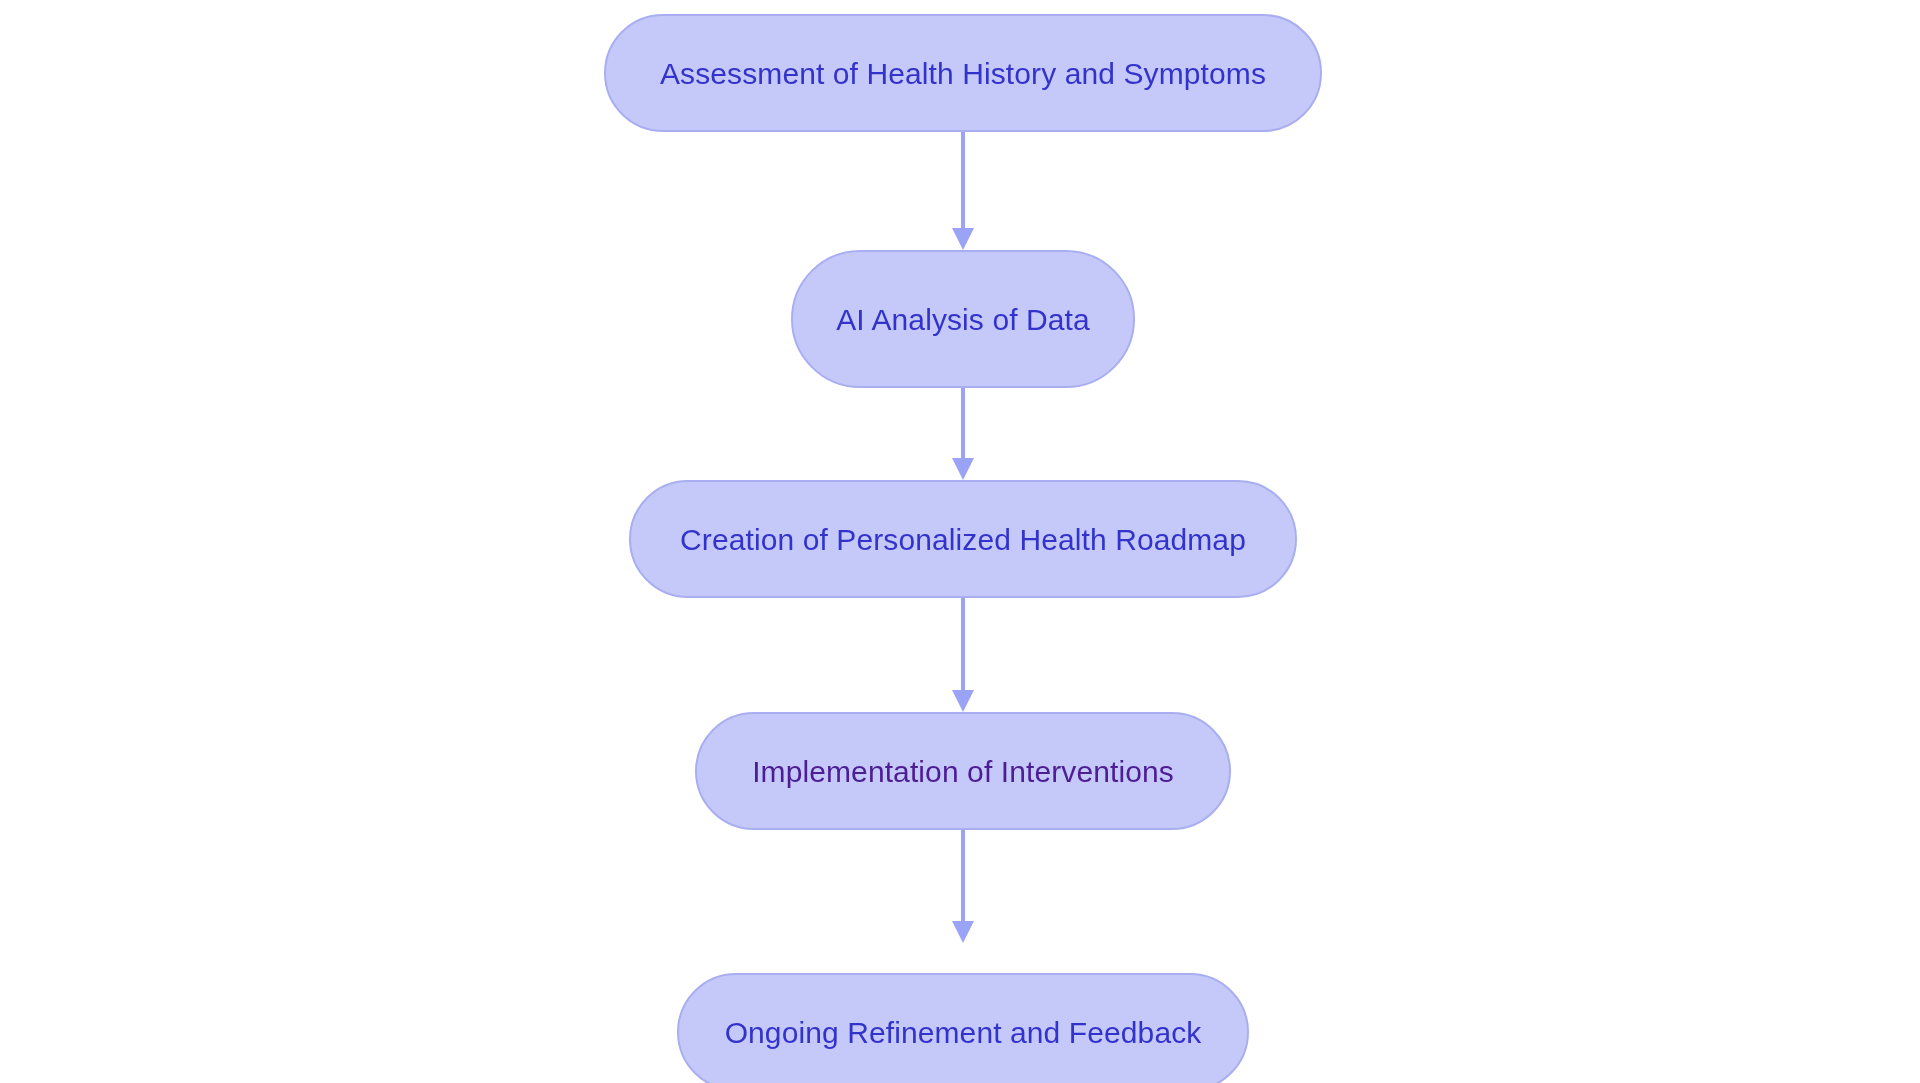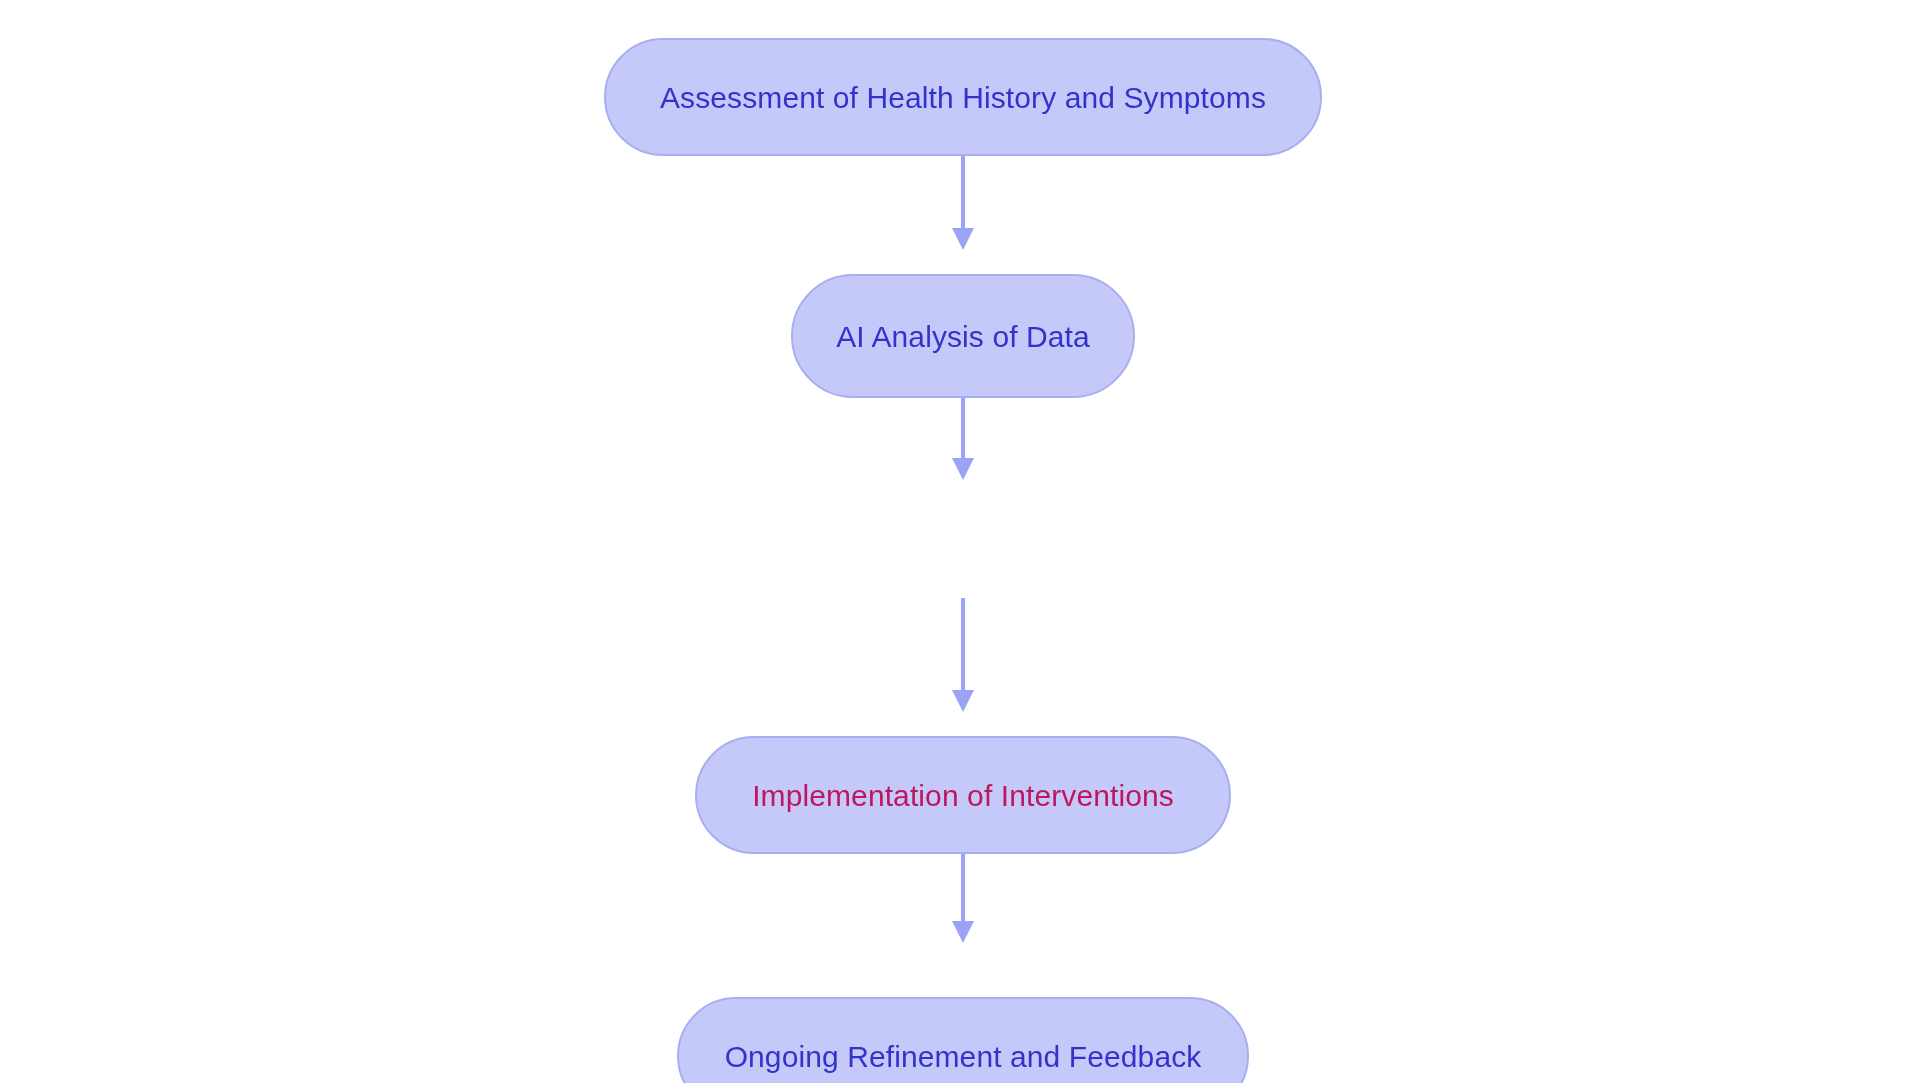--- a/index.html
+++ b/index.html
@@ -23,21 +23,20 @@
   .flow-node {
     position: absolute;
     box-sizing: border-box;
     display: flex;
     align-items: center;
     justify-content: center;
     background: #c5c9fa;
     border: 2px solid #a8aef0;
     border-radius: 999px;
     text-align: center;
-    margin-top: 24px;
   }
   .flow-node-label {
     font-size: 30px;
     font-weight: 400;
     color: #3333cc;
     letter-spacing: 0.1px;
     white-space: nowrap;
     line-height: 1.1;
   }
   .flow-arrow {
@@ -79,26 +78,29 @@
     <svg width="30" height="113" viewBox="0 0 30 113">
       <line x1="15" y1="0" x2="15" y2="93" stroke="#9aa3f5" stroke-width="4"></line>
       <polygon points="4,91 26,91 15,113" fill="#9aa3f5"></polygon>
     </svg>
   </div>
 
   <div class="flow-node" style="left: 604px; top: 14px; width: 718px; height: 118px; background: rgb(197, 201, 250); border-color: rgb(168, 174, 240);">
     <span class="flow-node-label" style="color: rgb(51, 51, 204);">Assessment of Health History and Symptoms</span>
   </div>
 
-  <div class="flow-node" style="left: 791px; top: 250px; width: 344px; height: 124px; background: rgb(197, 201, 250); border-color: rgb(168, 174, 240);">
+  <div class="flow-node" style="left: 791px; top: 250px; width: 344px; height: 138px; background: rgb(197, 201, 250); border-color: rgb(168, 174, 240);">
     <span class="flow-node-label" style="color: rgb(51, 51, 204);">AI Analysis of Data</span>
   </div>
 
+  <div class="flow-node" style="left: 629px; top: 480px; width: 668px; height: 118px; background: rgb(197, 201, 250); border-color: rgb(168, 174, 240);">
+    <span class="flow-node-label" style="color: rgb(51, 51, 204);">Creation of Personalized Health Roadmap</span>
+  </div>
 
   <div class="flow-node" style="left: 695px; top: 712px; width: 536px; height: 118px; background: rgb(197, 201, 250); border-color: rgb(168, 174, 240);">
-    <span class="flow-node-label" style="color: #be185d; text-align: right;">Implementation of Interventions</span>
+    <span class="flow-node-label" style="color: #4c1d95; text-align: right;">Implementation of Interventions</span>
   </div>
 
   <div class="flow-node" style="left: 677px; top: 973px; width: 572px; height: 118px; background: rgb(197, 201, 250); border-color: rgb(168, 174, 240);">
     <span class="flow-node-label" style="color: rgb(51, 51, 204);">Ongoing Refinement and Feedback</span>
   </div>
 
 </div>
 
 </body></html>

